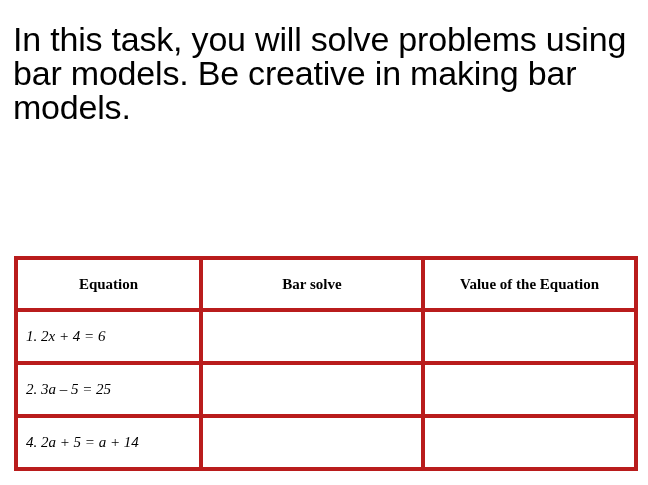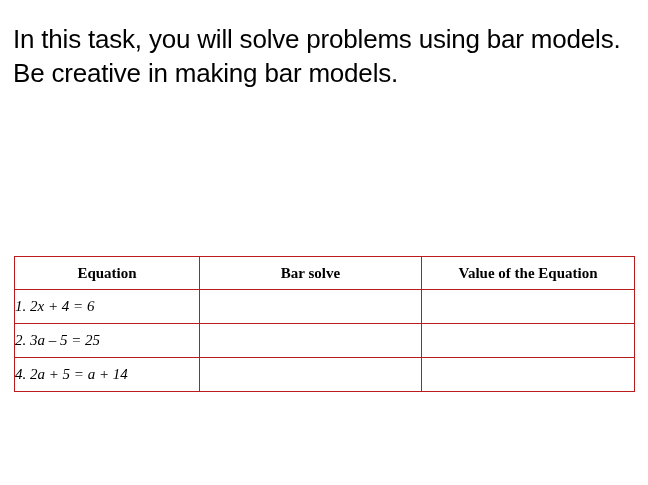--- a/index.html
+++ b/index.html
@@ -19,41 +19,41 @@
     width: 648px;
     height: 485px;
     background: #ffffff;
   }
   .intro {
     position: absolute;
     left: 13px;
     top: 22px;
     width: 614px;
     font-family: "Liberation Sans", sans-serif;
-    font-size: 26px;
+    font-size: 34px;
     line-height: 34px;
     color: #000000;
     letter-spacing: -0.2px;
   }
   .table-wrap {
     position: absolute;
     left: 14px;
     top: 256px;
     width: 620px;
   }
   table.task-table {
     border-collapse: collapse;
     width: 620px;
     table-layout: fixed;
     background: #ffffff;
   }
   table.task-table th,
   table.task-table td {
-    border: 1px solid #b91c1c;
-    padding: 0;
+    border: 4px solid #b91c1c;
+    padding: 8px;
     vertical-align: middle;
   }
   table.task-table th {
     height: 32px;
     text-align: center;
     font-family: "Liberation Serif", serif;
     font-size: 15px;
     font-weight: bold;
     color: #000000;
   }

